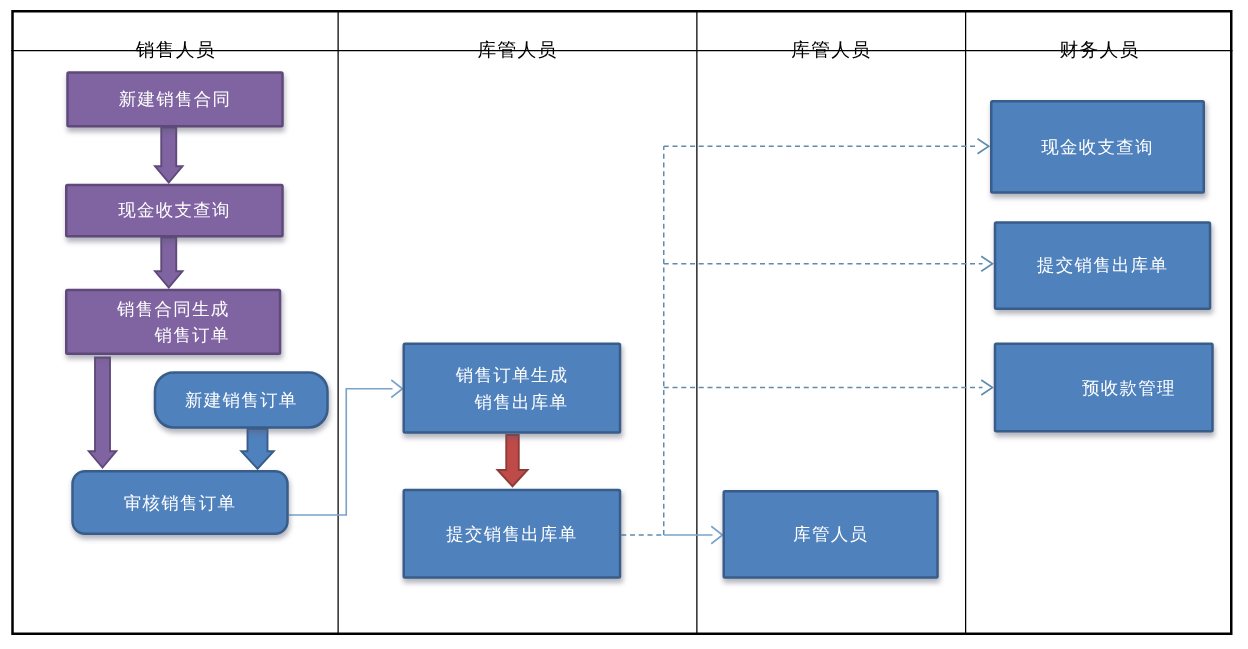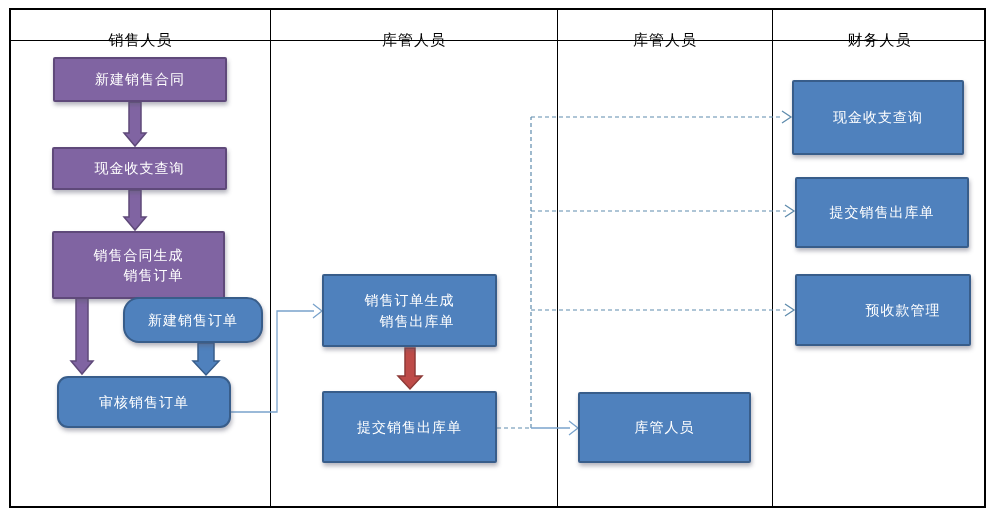--- a/index.html
+++ b/index.html
@@ -95,21 +95,21 @@
     <path class="conn-head" d="M785,205 L794,211 L785,217"></path>
     <path class="conn-dashed" d="M531,310 L786,310"></path>
     <path class="conn-head" d="M785,304 L794,310 L785,316"></path>
 
     <path class="conn-solid" d="M531,428 L570,428"></path>
     <path class="conn-head-solid" d="M569,421 L578,428 L569,435"></path>
   </svg>
 
   <div class="node purple" style="left:53px;top:57px;width:174px;height:45px;">新建销售合同</div>
   <div class="node purple" style="left:52px;top:147px;width:175px;height:43px;">现金收支查询</div>
-  <div class="node purple" style="left:52px;top:231px;width:173px;height:68px;">销售合同生成
+  <div class="node purple" style="left:52px;top:231px;width:173px;height:53px;">销售合同生成
 销售订单</div>
   <div class="node blue" style="left:123px;top:297px;width:140px;height:46px;border-radius:16px;">新建销售订单</div>
   <div class="node blue" style="left:57px;top:376px;width:174px;height:52px;border-radius:11px;">审核销售订单</div>
 
   <div class="node blue" style="left:322px;top:274px;width:175px;height:73px;">销售订单生成
 销售出库单</div>
   <div class="node blue" style="left:322px;top:391px;width:175px;height:72px;">提交销售出库单</div>
 
   <div class="node blue" style="left:578px;top:392px;width:173px;height:71px;">库管人员</div>
 

